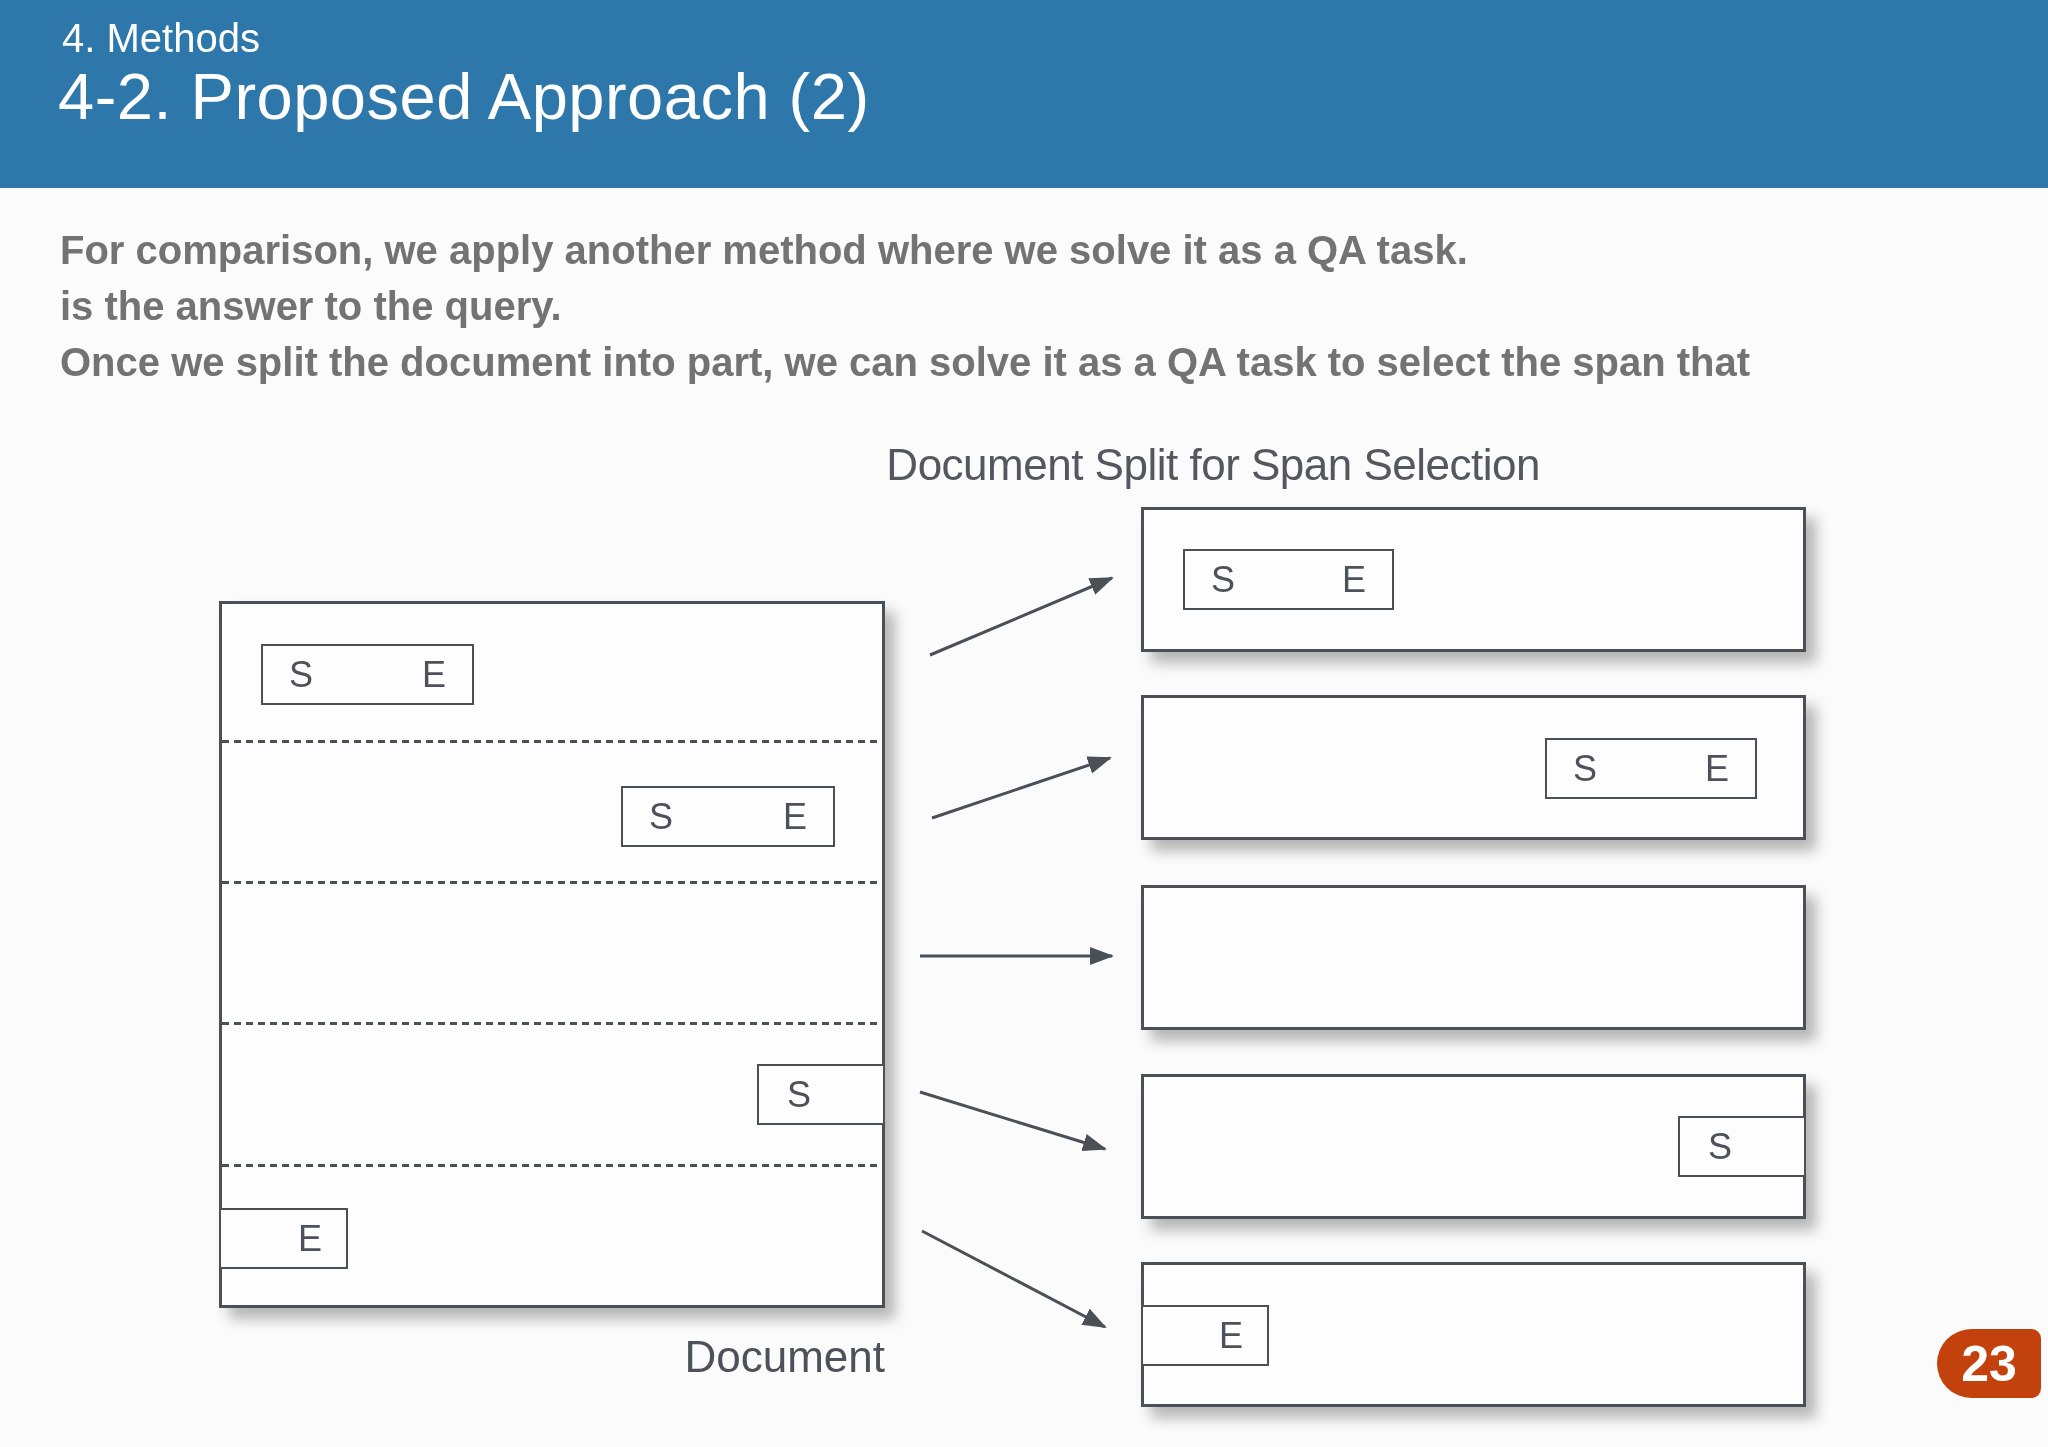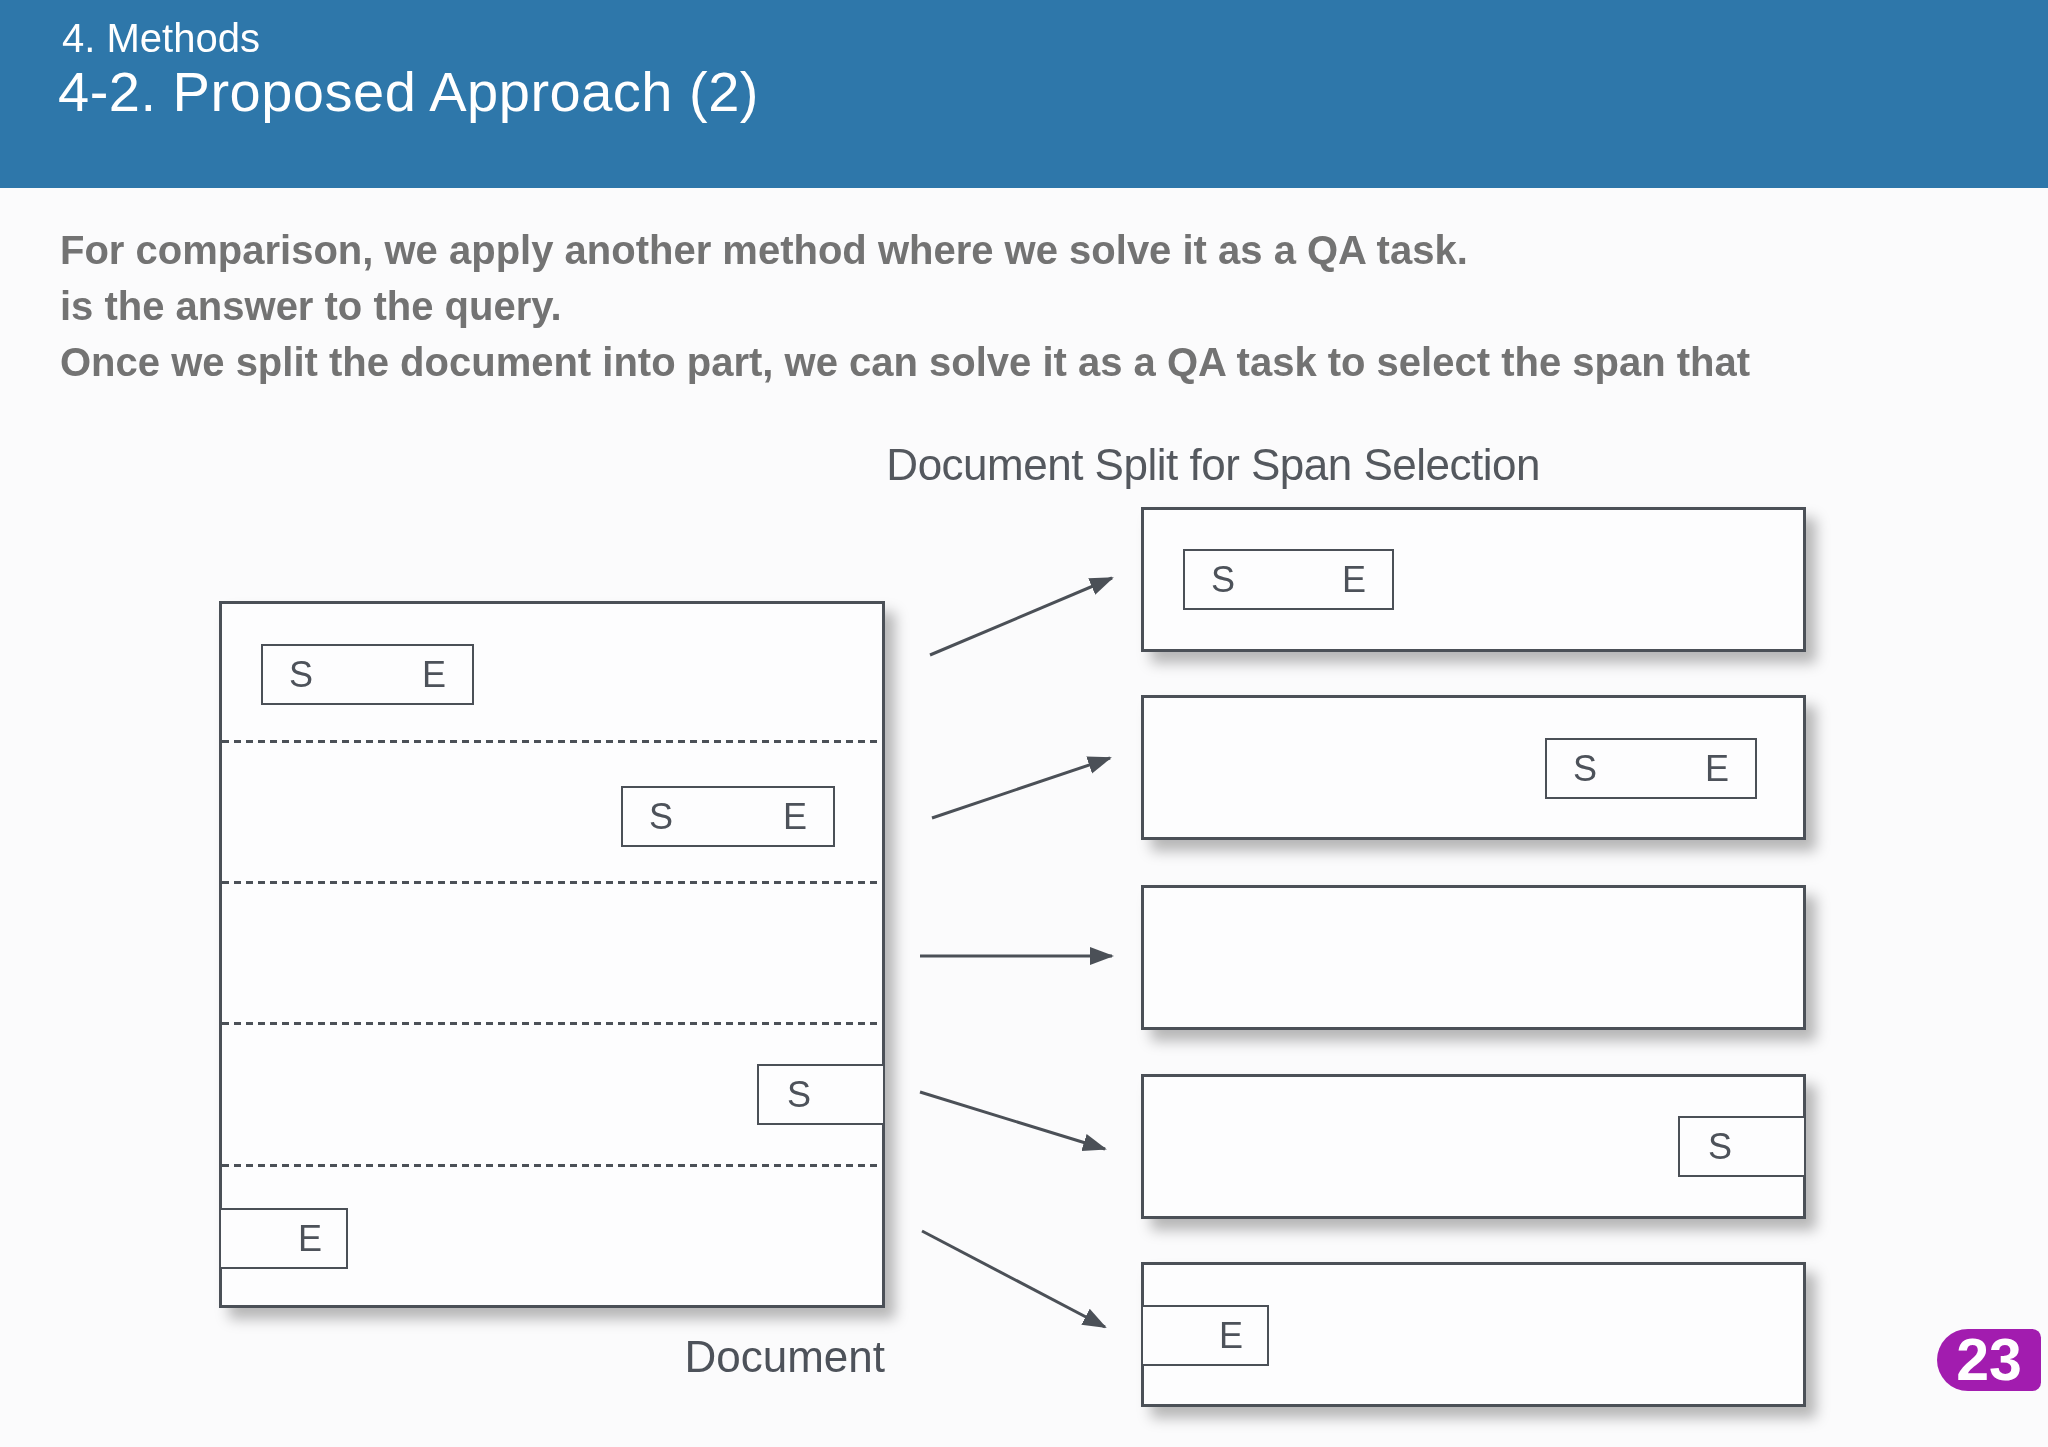--- a/index.html
+++ b/index.html
@@ -6,21 +6,21 @@
   .slide {
     position:relative; width:2048px; height:1447px;
     background:#fbfbfc; overflow:hidden;
     font-family:"Liberation Sans", sans-serif;
     color:#4d525a;
   }
 
   
   .header-band { position:absolute; left:0; top:0; width:2048px; height:188px; background:#2e77aa; }
   .section-kicker { position:absolute; left:62px; top:16px; font-size:40px; line-height:1.1; color:#ffffff; font-weight:400; }
-  .slide-title   { position:absolute; left:58px; top:60px; font-size:56px; line-height:1.15; color:#ffffff; font-weight:400; letter-spacing:0.5px; white-space:nowrap; }
+  .slide-title   { position:absolute; left:58px; top:60px; font-size:65px; line-height:1.15; color:#ffffff; font-weight:400; letter-spacing:0.5px; white-space:nowrap; }
 
   
   .body-paragraph { position:absolute; left:60px; top:222px; font-size:40px; font-weight:700; line-height:56px; white-space:nowrap; color:#737373; }
 
   
   .diagram-title { position:absolute; left:540px; top:440px; width:1000px; text-align:right; font-size:44px; font-weight:500; color:#54585e; letter-spacing:-0.5px; }
 
   .box { position:absolute; background:#fdfdfe; border:3px solid #4b5057; box-sizing:border-box;
          box-shadow:10px 11px 13px rgba(0,0,0,0.28); }
   .document-box { left:219px; top:601px; width:666px; height:707px; }
@@ -48,24 +48,24 @@
   .part { left:1141px; width:665px; height:145px; }
   .part-1 { top:507px; } .part-2 { top:695px; } .part-3 { top:885px; } .part-4 { top:1074px; } .part-5 { top:1262px; }
   .part-span-1 { left:39px;  top:39px; width:211px; height:61px; }
   .part-span-2 { right:46px; top:40px; width:212px; height:61px; }
   .part-span-4 { right:-3px; top:39px; width:128px; height:61px; }
   .part-span-5 { left:-3px;  top:40px; width:128px; height:61px; }
 
   .arrows-svg { position:absolute; left:0; top:0; width:2048px; height:1447px; pointer-events:none; }
 
   
-  .page-badge { position:absolute; left:1937px; top:1329px; width:104px; height:62px;
-                background:#a21caf; border-radius:36px 10px 10px 36px;
+  .page-badge { position:absolute; left:1937px; top:1329px; width:104px; height:69px;
+                background:#c2410c; border-radius:36px 10px 10px 36px;
                 display:flex; align-items:center; justify-content:center;
-                color:#ffffff; font-size:59px; font-weight:700; }
+                color:#ffffff; font-size:50px; font-weight:700; }
 </style>
 </head>
 <body>
 
 <div class="slide">
 
   <div class="header-band">
     <div class="section-kicker">4. Methods</div>
     <div class="slide-title">4-2. Proposed Approach (2)</div>
   </div>

